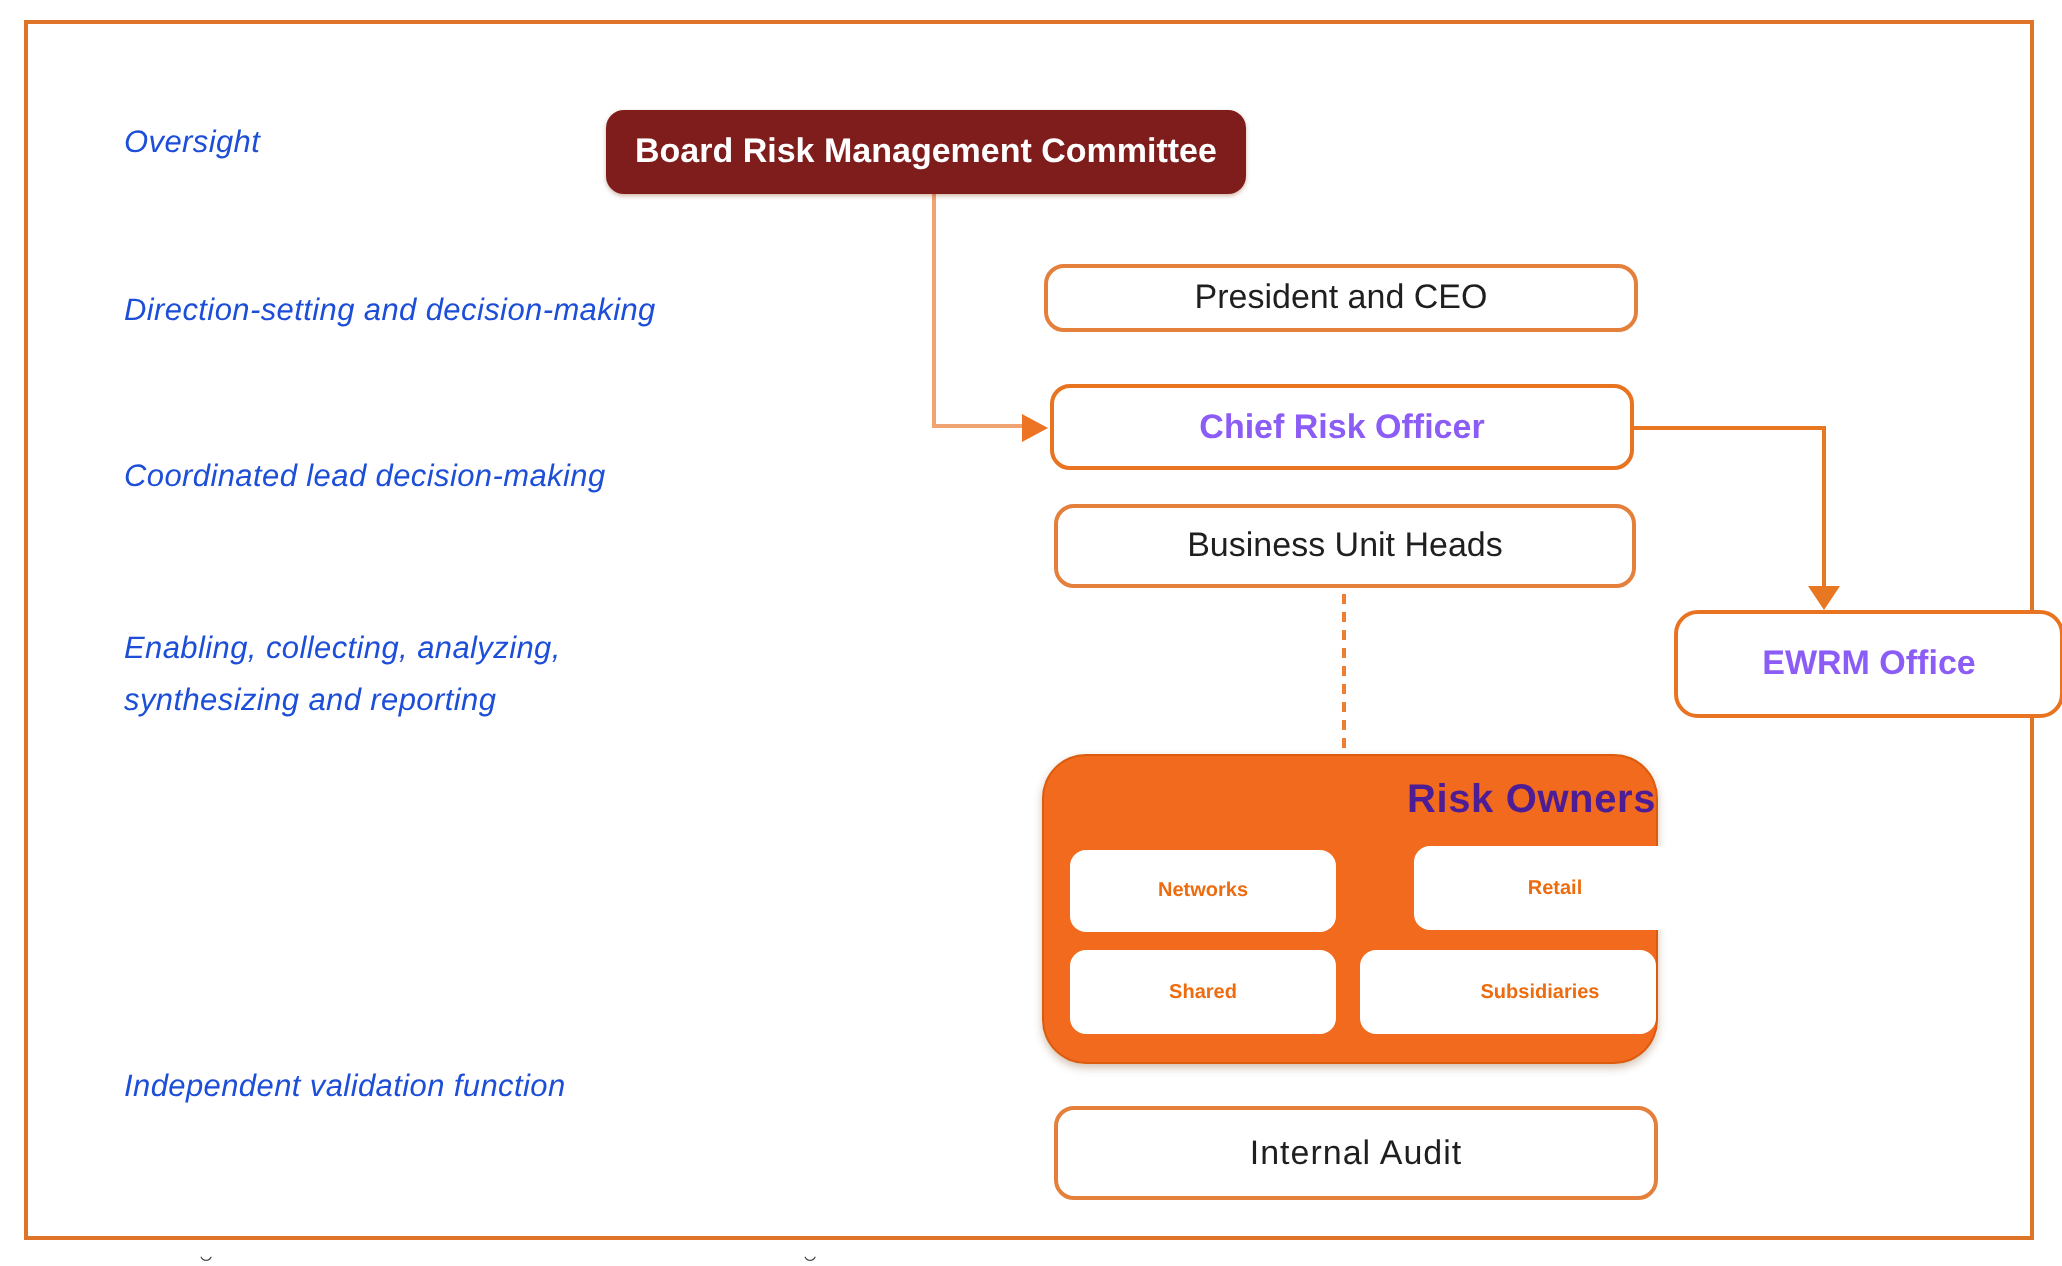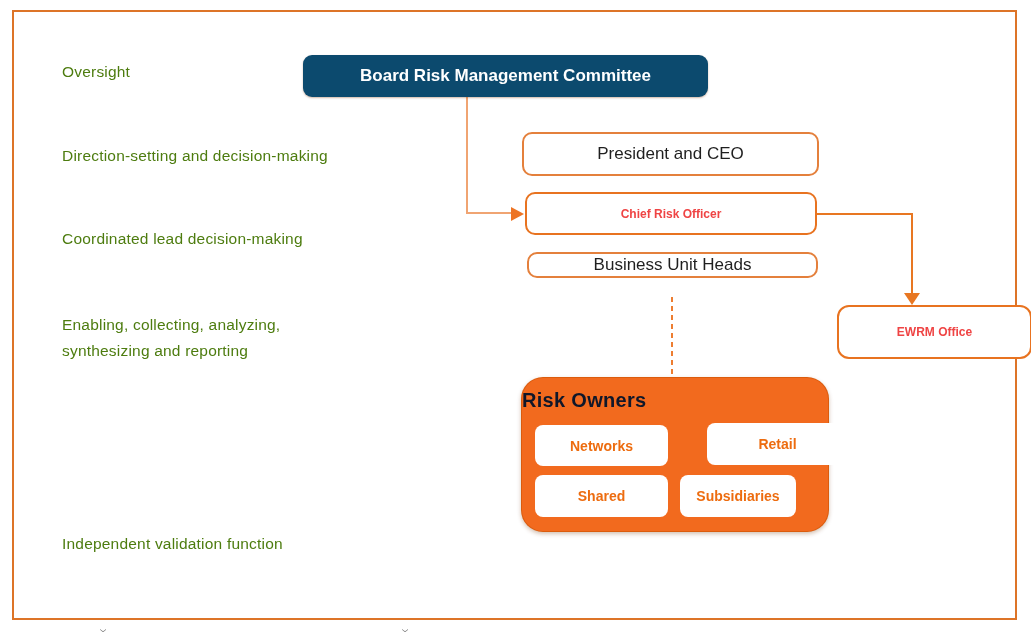--- a/index.html
+++ b/index.html
@@ -6,65 +6,65 @@
   #canvas{
     position:relative;width:1031px;height:633px;background:#ffffff;overflow:hidden;
     font-family:"Liberation Sans",sans-serif;
   }
   #frame{
     position:absolute;left:12px;top:10px;width:1005px;height:610px;
     border:2.5px solid #DD7428;background:#ffffff;box-sizing:border-box;
   }
   
   .lbl{
-    position:absolute;left:48px;color:#4d7c0f;font-size:15.5px;line-height:26px;
-    white-space:pre-line;letter-spacing:0.2px;
+    position:absolute;left:48px;color:#1d4ed8;font-size:15.5px;line-height:26px;
+    white-space:pre-line;letter-spacing:0.2px;font-style:italic;
   }
   #lbl-oversight{top:47px;}
   #lbl-direction{top:131px;}
   #lbl-coordinated{top:214px;}
   #lbl-enabling{top:300px;}
   #lbl-riskmgmt{top:409px;}
   #lbl-independent{top:519px;}
   
   .box{
     position:absolute;display:flex;align-items:center;justify-content:center;
     background:#ffffff;border-radius:10px;box-sizing:border-box;text-align:center;
   }
   .thin{border:2px solid #E4803C;color:#1F1F1F;font-size:17px;}
-  .strong{border:2.5px solid #E87320;color:#ef4444;font-weight:bold;font-size:12px;}
+  .strong{border:2.5px solid #E87320;color:#8b5cf6;font-weight:bold;font-size:17px;}
   #board{
-    left:289px;top:43px;width:405px;height:42px;background:#0c4a6e;border:none;
+    left:289px;top:43px;width:320px;height:42px;background:#7f1d1d;border:none;
     color:#ffffff;font-weight:bold;font-size:17px;border-radius:9px;
     box-shadow:0 1px 2px rgba(120,50,0,0.35);
   }
-  #president{left:508px;top:120px;width:297px;height:44px;}
+  #president{left:508px;top:120px;width:297px;height:34px;}
   #cro{left:511px;top:180px;width:292px;height:43px;}
-  #buh{left:513px;top:240px;width:291px;height:26px;}
+  #buh{left:513px;top:240px;width:291px;height:42px;}
   #ewrm{left:823px;top:293px;width:195px;height:54px;border-radius:12px;}
   #internal-audit{left:513px;top:541px;width:302px;height:47px;letter-spacing:0.5px;}
   
   #risk-owners{
     position:absolute;left:507px;top:365px;width:308px;height:155px;
     background:#F26A1E;border-radius:22px;border:1px solid rgba(200,80,0,0.55);
     box-sizing:border-box;box-shadow:0 2px 4px rgba(110,50,0,0.30);
   }
   #ro-title{
-    position:absolute;left:0;right:0;top:11px;text-align:left;
-    color:#0f172a;font-weight:bold;font-size:20px;letter-spacing:0.3px;
+    position:absolute;left:0;right:0;top:11px;text-align:right;
+    color:#4c1d95;font-weight:bold;font-size:20px;letter-spacing:0.3px;
   }
   .ro-child{
     position:absolute;background:#ffffff;border-radius:8px;
     display:flex;align-items:center;justify-content:center;
-    color:#ED6C0F;font-weight:bold;font-size:14px;
+    color:#ED6C0F;font-weight:bold;font-size:10px;
   }
   #ro-networks{left:13px;top:47px;width:133px;height:41px;}
   #ro-retail{left:158px;top:45px;width:141px;height:42px;margin-left:27px;}
   #ro-shared{left:13px;top:97px;width:133px;height:42px;}
-  #ro-subsidiaries{left:158px;top:97px;width:116px;height:42px;}
+  #ro-subsidiaries{left:158px;top:97px;width:116px;height:42px;padding-left:32px;}
   
   .line{position:absolute;}
   #c1-v{left:452px;top:85px;width:2px;height:117px;background:#F0A472;}
   #c1-h{left:452px;top:200px;width:46px;height:2px;background:#F0A472;}
   #c1-arrow{
     left:497px;top:195px;width:0;height:0;
     border-top:7px solid transparent;border-bottom:7px solid transparent;
     border-left:13px solid #ED7424;
   }
   #c2-h{left:803px;top:201px;width:95px;height:2px;background:#E87722;}
@@ -113,17 +113,18 @@
     <div class="box strong" id="ewrm">EWRM Office</div>
 
     <div id="risk-owners">
       <div id="ro-title">Risk Owners</div>
       <div class="ro-child" id="ro-networks">Networks</div>
       <div class="ro-child" id="ro-retail">Retail</div>
       <div class="ro-child" id="ro-shared">Shared</div>
       <div class="ro-child" id="ro-subsidiaries">Subsidiaries</div>
     </div>
 
+    <div class="box thin" id="internal-audit">Internal Audit</div>
   </div>
 
   <span class="caption-frag" id="frag1">‿</span>
   <span class="caption-frag" id="frag2">‿</span>
 </div>
 
 </body></html>

